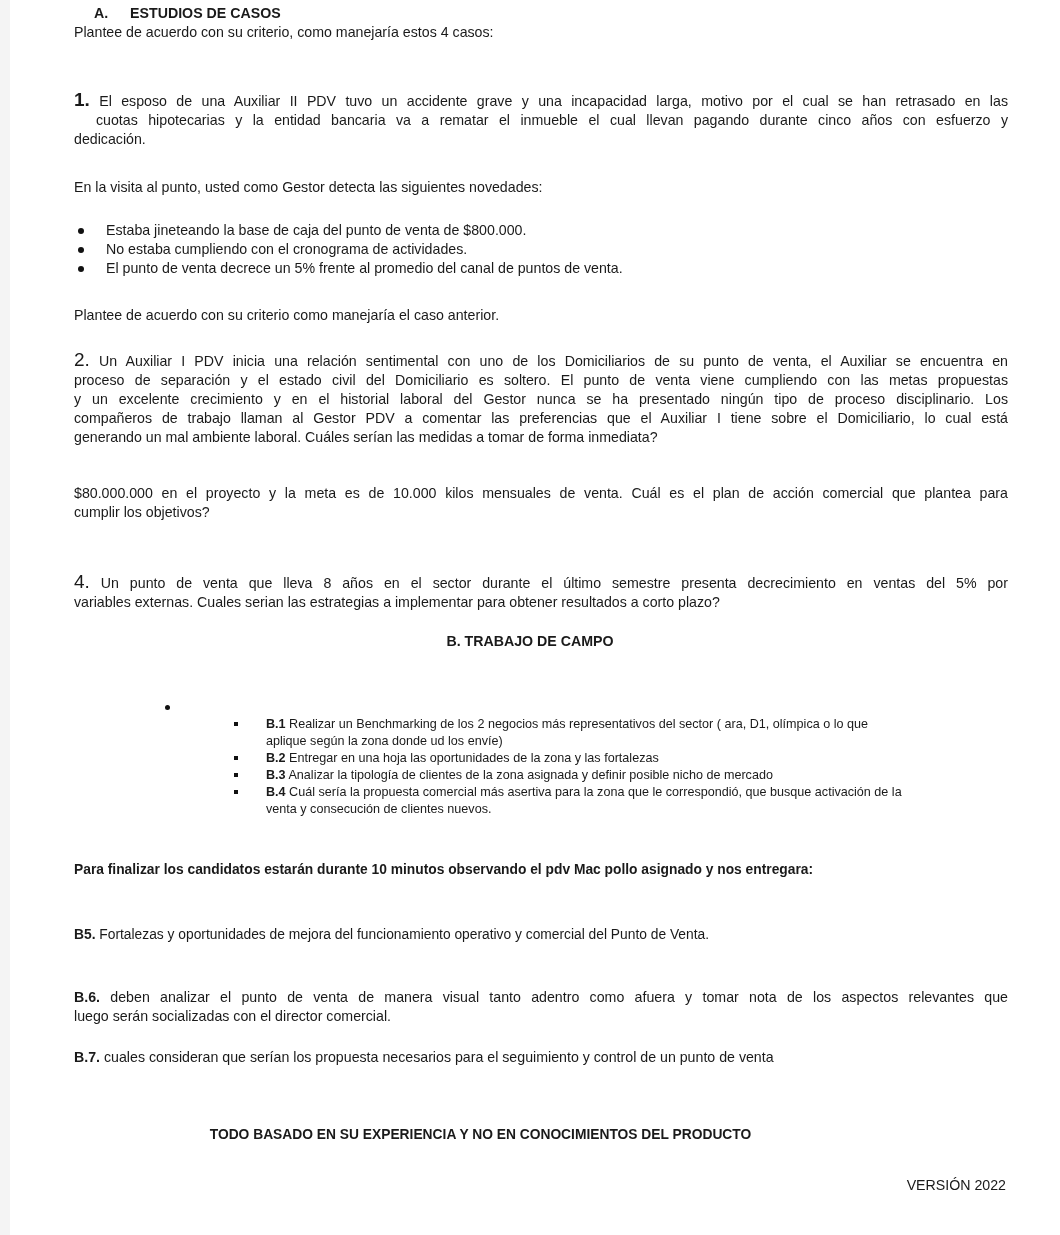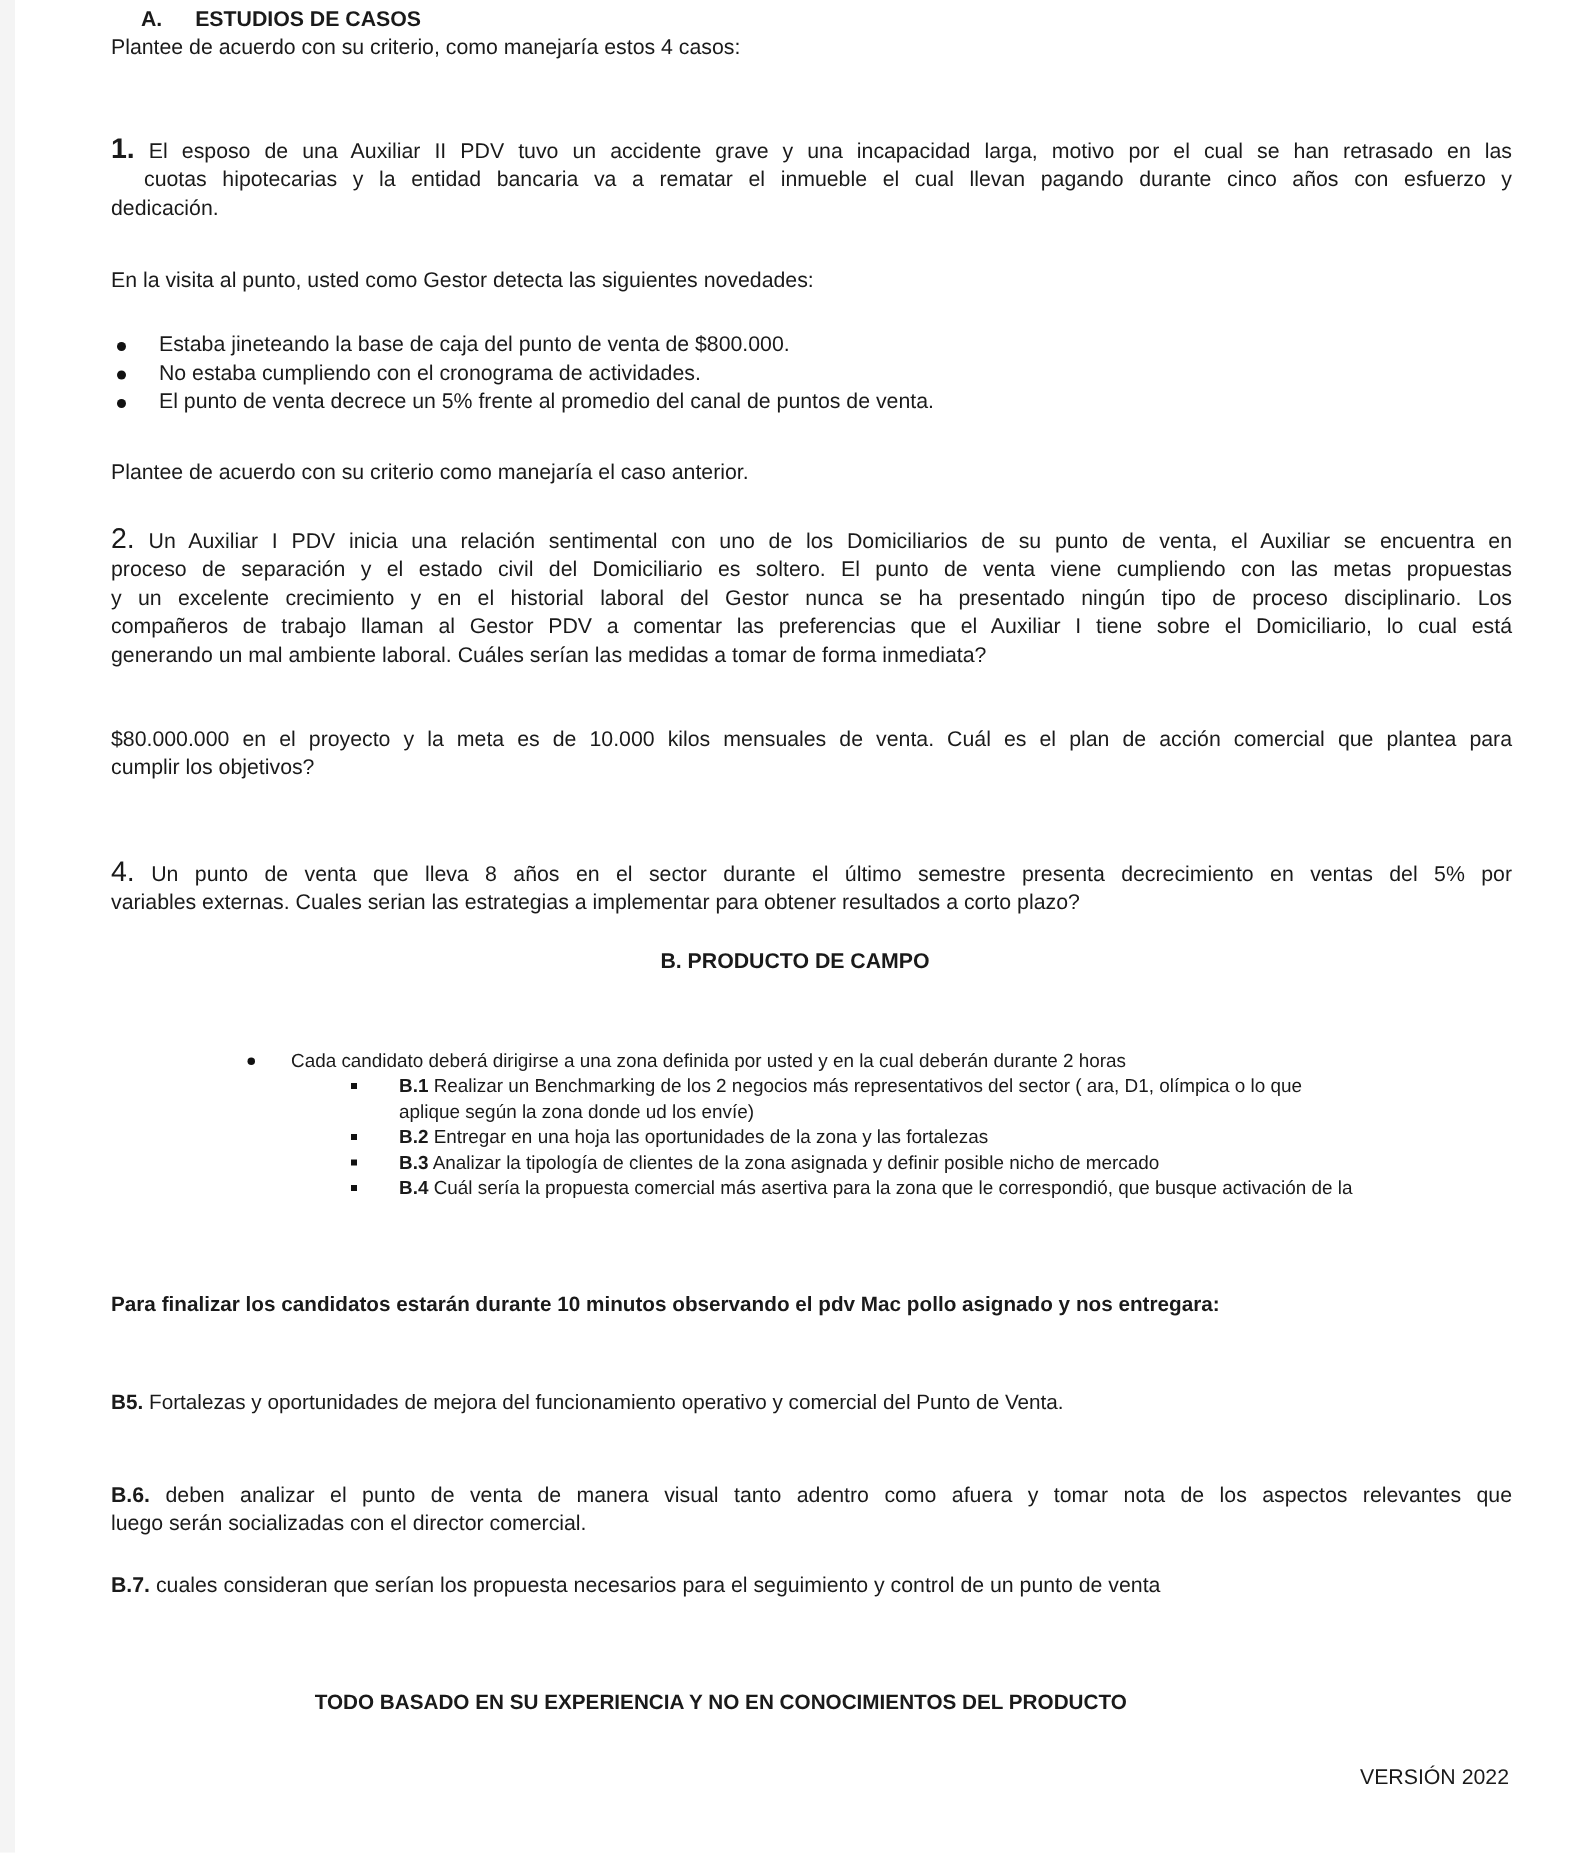--- a/index.html
+++ b/index.html
@@ -81,26 +81,25 @@
   </div>
 
   <div class="abs" style="left:74px; top:572px; width:934px;">
     <div class="t just">
       <span class="num2">4.</span>
       <span>Un punto de venta que lleva 8 años en el sector durante el último semestre presenta decrecimiento en ventas del 5% por</span>
     </div>
     <div class="t lastline">variables externas. Cuales serian las estrategias a implementar para obtener resultados a corto plazo?</div>
   </div>
 
-  <div class="abs t b" style="left:0; width:1060px; top:632px; text-align:center;">B. PRODUCTO DE CAMPO</div>
+  <div class="abs t b" style="left:0; width:1060px; top:632px; text-align:center;">B. TRABAJO DE CAMPO</div>
 
   <div class="abs" style="left:150px; top:699px; width:870px;">
     <div class="small" style="position:relative; height:17px;">
       <span class="bullet-dot" style="position:absolute; left:15px; top:6px; width:5px; height:5px;"></span>
-      <span style="position:absolute; left:44px;">Cada candidato deberá dirigirse a una zona definida por usted y en la cual deberán durante 2 horas</span>
     </div>
 
     <div class="small" style="position:relative; height:17px;">
       <span class="bullet-sq" style="position:absolute; left:84px; top:6px;"></span>
       <span style="position:absolute; left:116px;"><b>B.1</b> <span>Realizar un Benchmarking de los 2 negocios más representativos del sector ( ara, D1, olímpica o lo que</span></span>
     </div>
     <div class="small" style="position:relative; height:17px;">
       <span style="position:absolute; left:116px;">aplique según la zona donde ud los envíe)</span>
     </div>
 
@@ -111,20 +110,23 @@
 
     <div class="small" style="position:relative; height:17px;">
       <span class="bullet-sq" style="position:absolute; left:84px; top:6px;"></span>
       <span style="position:absolute; left:116px;"><b>B.3</b> <span>Analizar la tipología de clientes de la zona asignada y definir posible nicho de mercado</span></span>
     </div>
 
     <div class="small" style="position:relative; height:17px;">
       <span class="bullet-sq" style="position:absolute; left:84px; top:6px;"></span>
       <span style="position:absolute; left:116px;"><b>B.4</b> <span>Cuál sería la propuesta comercial más asertiva para la zona que le correspondió, que busque activación de la</span></span>
     </div>
+    <div class="small" style="position:relative; height:17px;">
+      <span style="position:absolute; left:116px;">venta y consecución de clientes nuevos.</span>
+    </div>
   </div>
 
   <div class="abs t b" style="left:74px; top:860px; font-size:13.8px;">Para finalizar los candidatos estarán durante 10 minutos observando el pdv Mac pollo asignado y nos entregara:</div>
 
   <div class="abs t" style="left:74px; top:925px; font-size:13.8px;">
     <b>B5.</b> <span>Fortalezas y oportunidades de mejora del funcionamiento operativo y comercial del Punto de Venta.</span>
   </div>
 
   <div class="abs" style="left:74px; top:988px; width:934px;">
     <div class="t just"><b>B.6.</b> <span>deben analizar el punto de venta de manera visual tanto adentro como afuera y tomar nota de los aspectos relevantes que</span></div>

